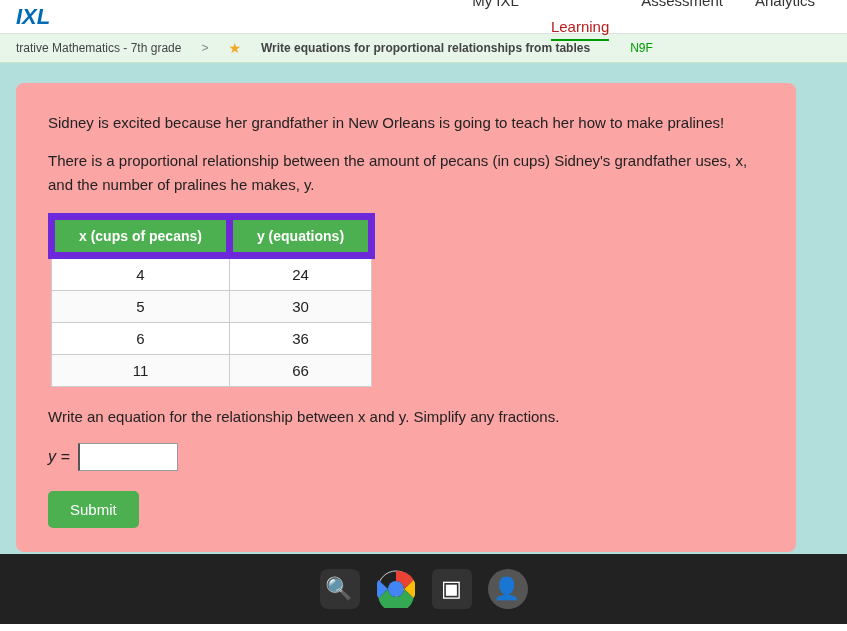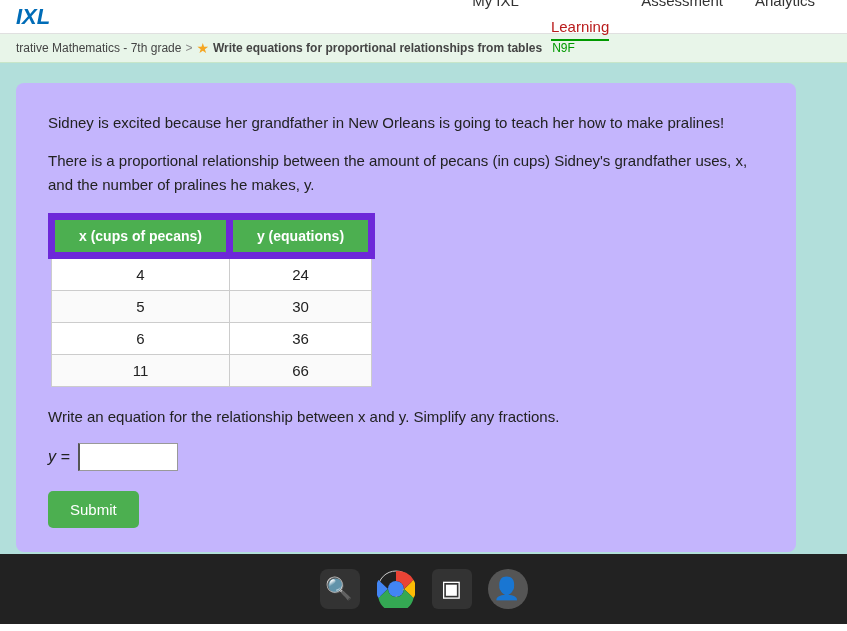--- a/index.html
+++ b/index.html
@@ -40,39 +40,39 @@
     }
 
     
     #breadcrumb {
       background: #e8f5e9;
       padding: 6px 16px;
       font-size: 12px;
       color: #444;
       display: flex;
       align-items: center;
-      gap: 4px;
+      gap: 20px;
       border-bottom: 1px solid #c8e6c9;
     }
     .breadcrumb-sep { color: #888; }
     .breadcrumb-star { color: #f5a623; font-size: 14px; }
     .breadcrumb-current { font-weight: bold; }
-    .breadcrumb-id { color: #009900; margin-left: 6px; }
+    .breadcrumb-id { color: #009900; margin-left: 20px; }
 
     
     #main {
       background: #b2dfdb;
       padding: 20px 16px;
       height: calc(631px - 40px - 30px - 70px);
       display: flex;
       align-items: flex-start;
     }
 
     #content-card {
-      background: #c4b5fd;
+      background: #fca5a5;
       border-radius: 8px;
       padding: 28px 32px 24px 32px;
       max-width: 780px;
       width: 100%;
     }
 
     .problem-text {
       font-size: 15px;
       color: #222;
       line-height: 1.6;

